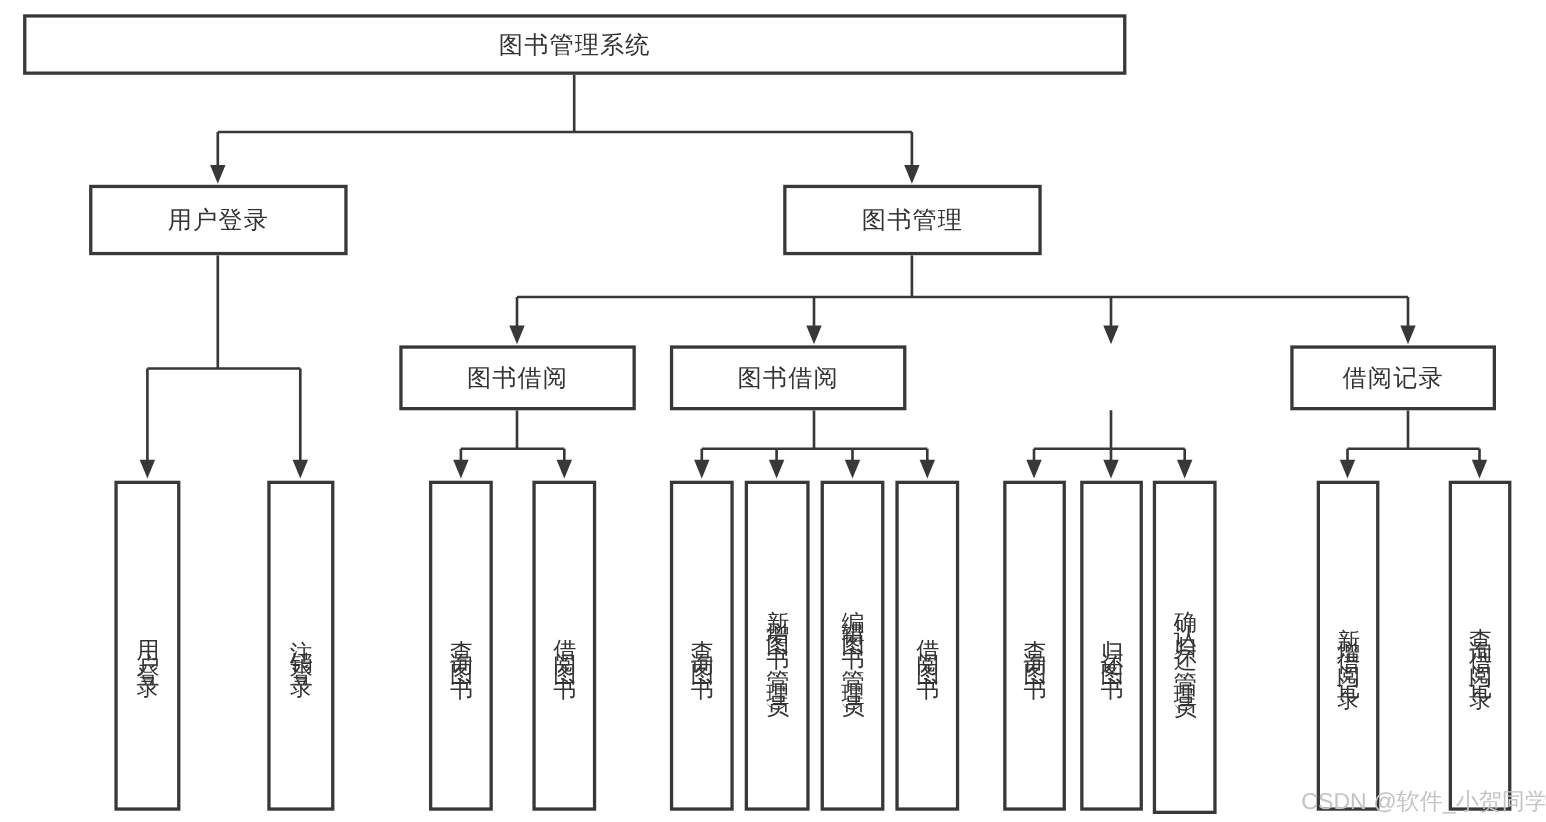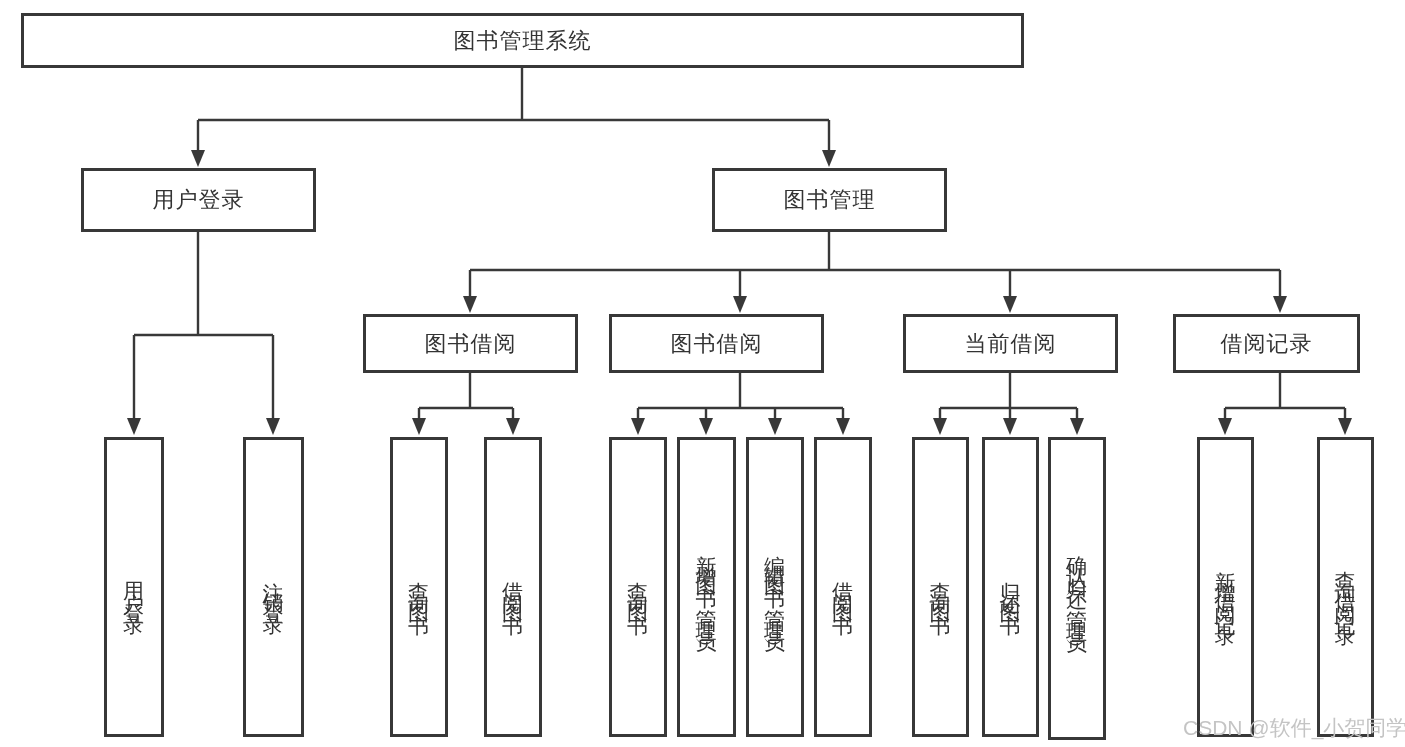--- a/index.html
+++ b/index.html
@@ -113,21 +113,20 @@
     </g>
   </svg>
 
   <div class="box hbox" style="left:21px; top:13px; width:1003px; height:55px;">图书管理系统</div>
 
   <div class="box hbox" style="left:81px; top:168px; width:235px; height:64px;">用户登录</div>
   <div class="box hbox" style="left:712px; top:168px; width:235px; height:64px;">图书管理</div>
 
   <div class="box hbox" style="left:363px; top:314px; width:215px; height:59px;">图书借阅</div>
   <div class="box hbox" style="left:609px; top:314px; width:215px; height:59px;">图书借阅</div>
-  <div class="box hbox" style="left:903px; top:314px; width:215px; height:59px;">当前借阅</div>
   <div class="box hbox" style="left:1173px; top:314px; width:187px; height:59px;">借阅记录</div>
 
   <div class="box vbox" style="left:104px; top:437px; width:60px; height:300px;">用户登录</div>
   <div class="box vbox" style="left:243px; top:437px; width:61px; height:300px;">注销登录</div>
 
   <div class="box vbox" style="left:390px; top:437px; width:58px; height:300px;">查询图书</div>
   <div class="box vbox" style="left:484px; top:437px; width:58px; height:300px;">借阅图书</div>
 
   <div class="box vbox" style="left:609px; top:437px; width:58px; height:300px;">查询图书</div>
   <div class="box vbox" style="left:677px; top:437px; width:59px; height:300px;">新增图书（管理员）</div>

